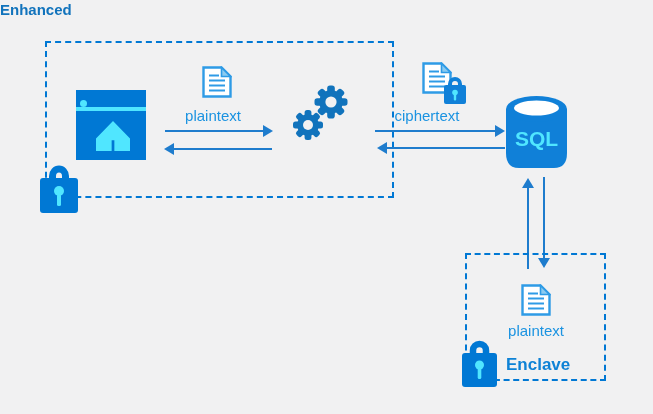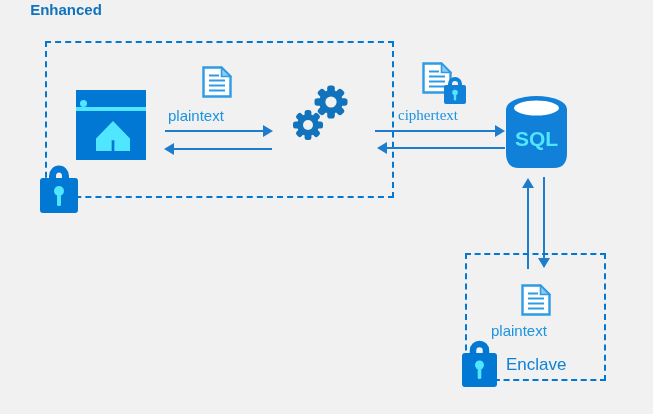--- a/index.html
+++ b/index.html
@@ -13,24 +13,24 @@
   #enclave-box{left:465px;top:253px;width:141px;height:128px;}
 
   
   #app-icon{left:76px;top:90px;width:70px;height:70px;background:#0078d4;}
   #app-icon .dot{position:absolute;left:4px;top:10px;width:7px;height:7px;border-radius:50%;background:#50e6ff;}
   #app-icon .bar{position:absolute;left:0;top:17px;width:70px;height:4px;background:#50e6ff;}
   #app-icon .house{position:absolute;left:20px;top:31px;width:34px;height:30px;background:#50e6ff;
     clip-path:polygon(50% 0%,100% 58%,100% 100%,54% 100%,54% 64%,46% 64%,46% 100%,0% 100%,0% 58%);}
 
   
-  .flow-label{position:absolute;width:90px;font-size:15px;color:#1b93e1;}
-  #driver-label{left:252px;top:147px;width:132px;text-align:center;font-size:15px;line-height:19px;
+  .flow-label{position:absolute;width:90px;text-align:center;font-size:15px;color:#1b93e1;}
+  #driver-label{left:252px;top:147px;width:132px;text-align:left;font-size:15px;line-height:19px;
     font-weight:bold;color:#1173bc;}
-  #enclave-label{left:506px;top:355px;font-size:17px;font-weight:normal;color:#0e82d6;}
+  #enclave-label{left:506px;top:355px;font-size:17px;font-weight:bold;color:#0e82d6;}
 
   
   .h-line{position:absolute;height:2px;background:#1e7ccd;}
   .v-line{position:absolute;width:2px;background:#1e7ccd;}
   .head-right{position:absolute;width:0;height:0;border-top:6px solid transparent;border-bottom:6px solid transparent;border-left:10px solid #1e7ccd;}
   .head-left{position:absolute;width:0;height:0;border-top:6px solid transparent;border-bottom:6px solid transparent;border-right:10px solid #1e7ccd;}
   .head-up{position:absolute;width:0;height:0;border-left:6px solid transparent;border-right:6px solid transparent;border-bottom:10px solid #1e7ccd;}
   .head-down{position:absolute;width:0;height:0;border-left:6px solid transparent;border-right:6px solid transparent;border-top:10px solid #1e7ccd;}
 
   svg{display:block;}
@@ -99,21 +99,21 @@
     <line x1="7" y1="14.5" x2="23" y2="14.5" stroke="#2e9be6" stroke-width="2"></line>
     <line x1="7" y1="19.5" x2="23" y2="19.5" stroke="#2e9be6" stroke-width="2"></line>
     <line x1="7" y1="24.5" x2="23" y2="24.5" stroke="#2e9be6" stroke-width="2"></line>
   </svg>
   <svg class="abs" style="left:444px;top:74px;" width="22" height="30" viewBox="0 0 22 30">
     <path d="M6,13 v-3 a5,5 0 0 1 10,0 v3" fill="none" stroke="#1080d8" stroke-width="4"></path>
     <rect x="0" y="11" width="22" height="19" rx="2" fill="#1080d8"></rect>
     <circle cx="11" cy="18.5" r="2.8" fill="#50e6ff"></circle>
     <rect x="9.8" y="20.5" width="2.4" height="6" rx="1" fill="#50e6ff"></rect>
   </svg>
-  <div class="flow-label" style="left:398px;top:107px;font-family:Liberation Serif, serif;">ciphertext</div>
+  <div class="flow-label" style="left:382px;top:107px;">ciphertext</div>
 
   <div class="h-line" style="left:375px;top:130px;width:120px;"></div>
   <div class="head-right" style="left:495px;top:125px;"></div>
   <div class="head-left" style="left:377px;top:142px;"></div>
   <div class="h-line" style="left:387px;top:147px;width:118px;"></div>
 
   <svg class="abs" style="left:506px;top:96px;" width="61" height="73" viewBox="0 0 61 73">
     <path d="M0,13 L0,57 Q0,72 13,72 L48,72 Q61,72 61,57 L61,13 Z" fill="#1080d8"></path>
     <ellipse cx="30.5" cy="13" rx="30.5" ry="13" fill="#1080d8"></ellipse>
     <ellipse cx="30.5" cy="12" rx="22.5" ry="7.5" fill="#ffffff"></ellipse>

